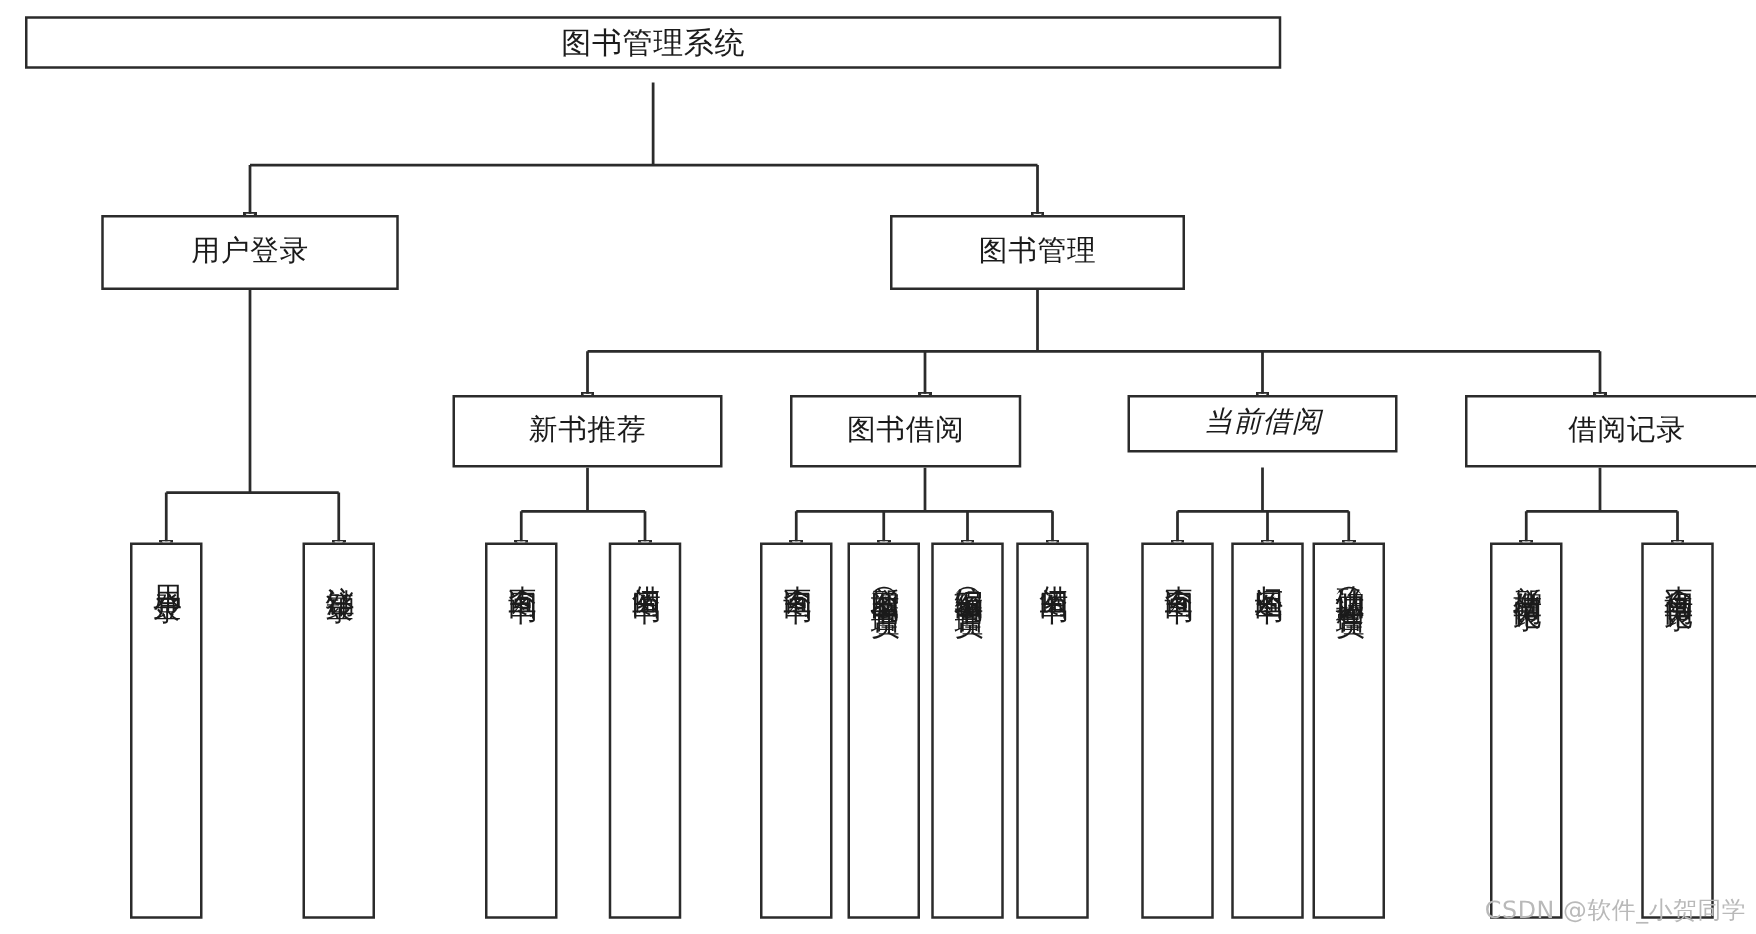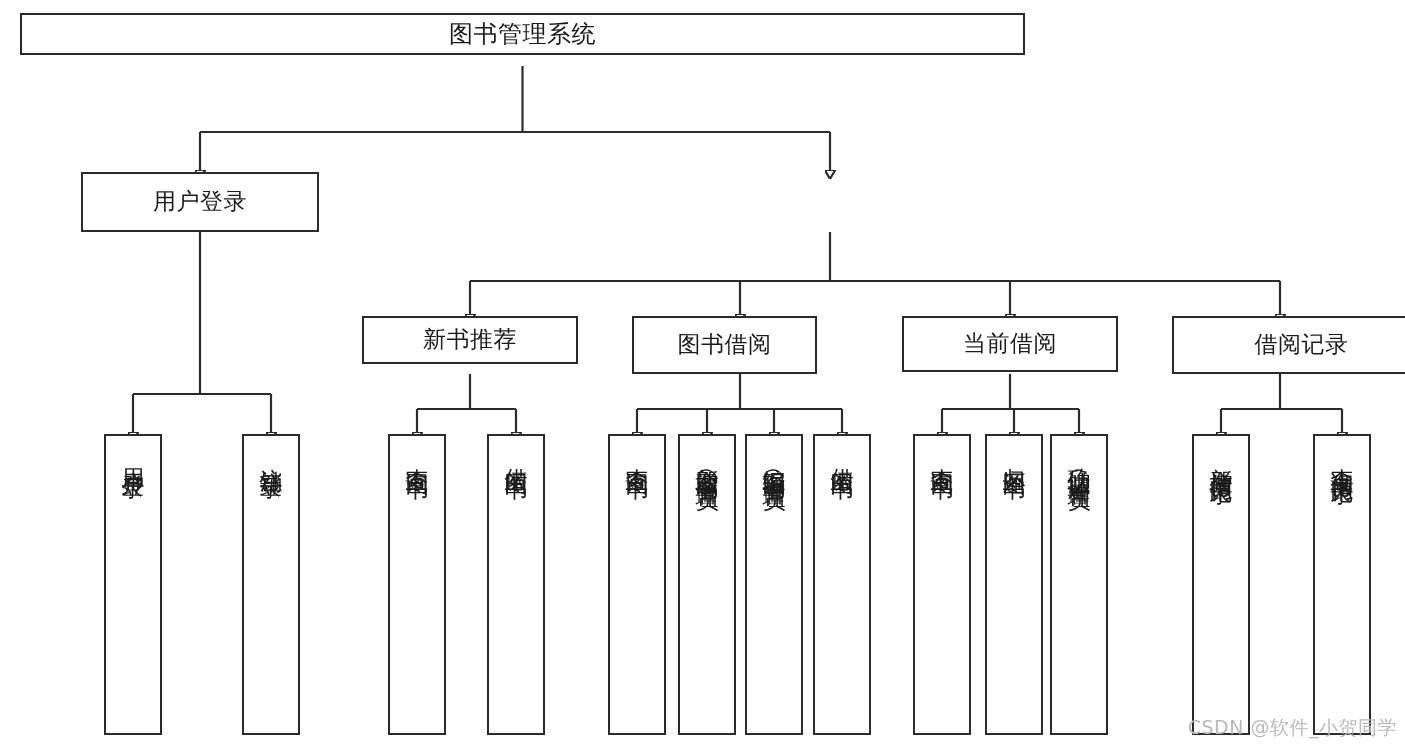--- a/index.html
+++ b/index.html
@@ -128,28 +128,31 @@
       </g>
   </svg>
 
   <div class="node horiz root" style="left: 20px; top: 13px; width: 1005px; height: 42px;">
     <span class="label">图书管理系统</span>
   </div>
 
   <div class="node horiz" style="left: 81px; top: 172px; width: 238px; height: 60px;">
     <span class="label">用户登录</span>
   </div>
+  <div class="node horiz" style="left: 712px; top: 172px; width: 236px; height: 60px;">
+    <span class="label">图书管理</span>
+  </div>
 
-  <div class="node horiz" style="left: 362px; top: 316px; width: 216px; height: 48px;">
+  <div class="node horiz" style="left: 362px; top: 316px; width: 216px; height: 58px;">
     <span class="label">新书推荐</span>
   </div>
   <div class="node horiz" style="left: 632px; top: 316px; width: 185px; height: 58px;">
     <span class="label">图书借阅</span>
   </div>
-  <div class="node horiz" style="left: 902px; top: 316px; width: 216px; height: 56px;">
+  <div class="node horiz" style="left: 902px; top: 316px; width: 216px; height: 46px; font-style: italic;">
     <span class="label">当前借阅</span>
   </div>
   <div class="node horiz" style="left: 1172px; top: 316px; width: 259px; height: 58px;">
     <span class="label">借阅记录</span>
   </div>
 
   <div class="node vert" style="left: 104px; top: 434px; width: 58px; height: 301px;">
     <span class="label">用户登录</span>
   </div>
   <div class="node vert" style="left: 242px; top: 434px; width: 58px; height: 301px;">

